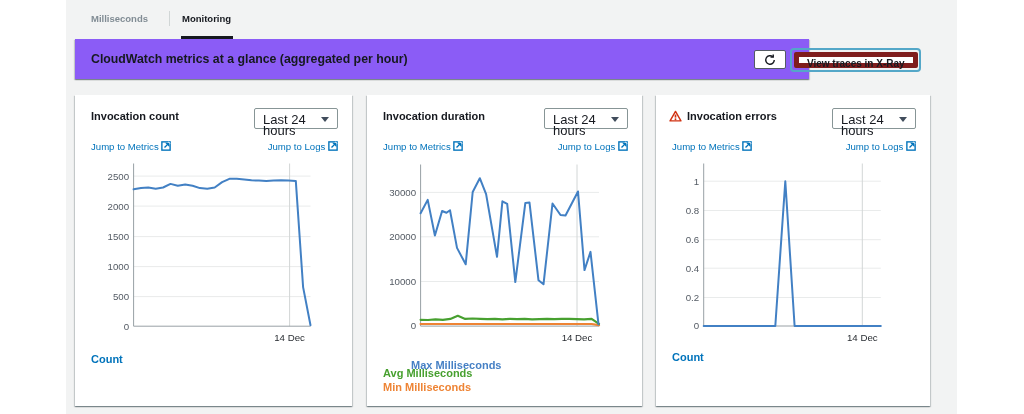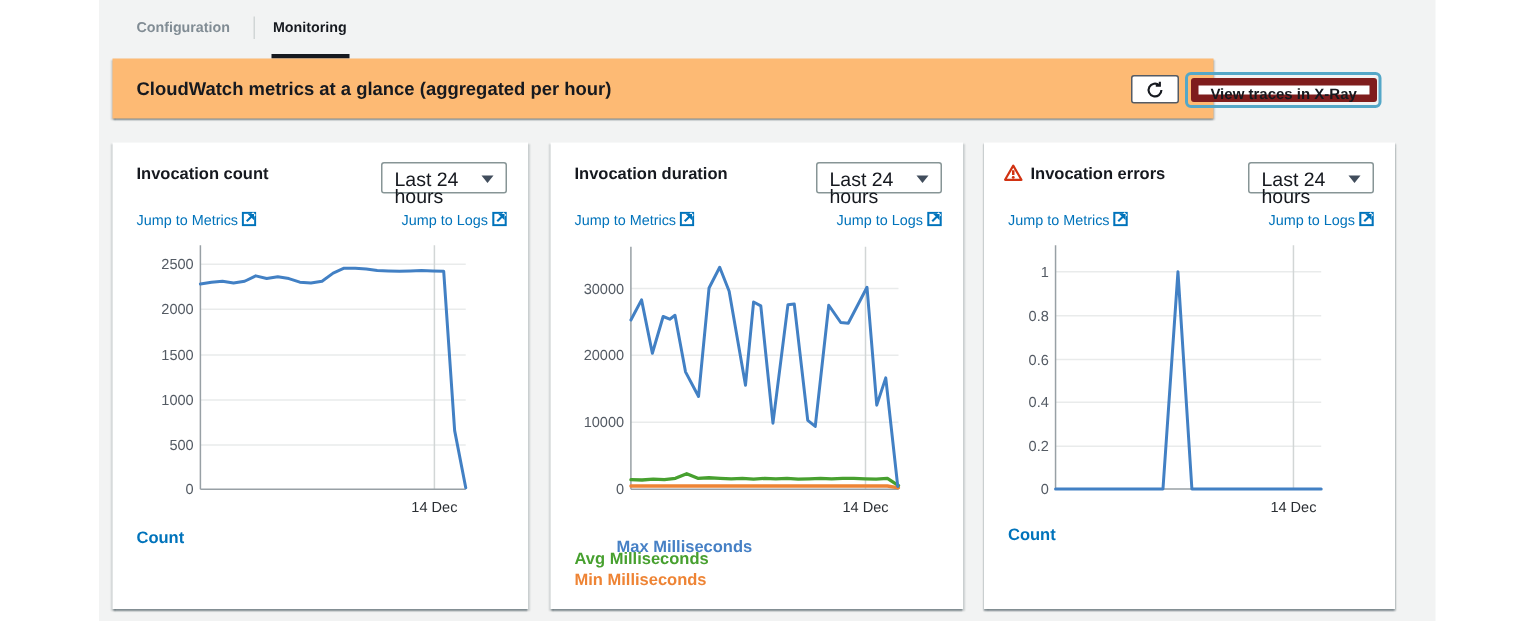--- a/index.html
+++ b/index.html
@@ -1,20 +1,20 @@
 <!DOCTYPE html>
 <html><head><meta charset="utf-8"><title>Monitoring</title><style>
 * { margin:0; padding:0; box-sizing:border-box; }
 html,body { width:1024px; height:414px; background:#fff; font-family:"Liberation Sans", sans-serif; overflow:hidden; position:relative; }
 .abs { position:absolute; }
 .gray { position:absolute; left:66px; top:0; width:891px; height:414px; background:#f2f3f3; }
 .tab { position:absolute; top:14px; font-weight:bold; font-size:9.5px; line-height:10px; }
 .tabdiv { position:absolute; left:169px; top:11px; width:1px; height:15px; background:#d1d6d6; }
 .tabline { position:absolute; left:181px; top:36px; width:51.5px; height:3px; background:#16191f; }
-.hdr { position:absolute; left:75px; top:39px; width:734px; height:40px; background:#fdba74;
+.hdr { position:absolute; left:75px; top:39px; width:734px; height:40px; background:#8b5cf6;
   box-shadow:0 1px 1px 0 rgba(0,28,36,.3), 1px 1px 1px 0 rgba(0,28,36,.15), -1px 1px 1px 0 rgba(0,28,36,.15); }
 .hdrtitle { position:absolute; left:16px; top:14px; font-weight:bold; font-size:12.3px; line-height:13px; color:#16191f; }
 .rbtn { position:absolute; left:679px; top:11px; width:32px; height:18.5px; background:#fff; border:1px solid #545b64; border-radius:2px; text-align:center; }
 .rbtn svg { margin-top:2.5px; }
 .xring { position:absolute; left:715px; top:8.5px; width:131px; height:24px; border:2px solid #54a7c8; border-radius:4px; }
 .xbtn { position:absolute; left:2px; top:2px; width:123.5px; height:16px; background:#fff; border:5px solid #7f1d1d; border-radius:2px;
   font-weight:bold; font-size:10px; line-height:14.5px; text-align:center; color:#16191f; }
 .card { position:absolute; top:95px; height:311px; background:#fff;
   box-shadow:0 1px 1px 0 rgba(0,28,36,.3), 1px 1px 1px 0 rgba(0,28,36,.15), -1px 1px 1px 0 rgba(0,28,36,.15); }
 .ctitle { position:absolute; top:15.5px; font-weight:bold; font-size:11px; line-height:11px; color:#16191f; }
@@ -23,21 +23,21 @@
 .caret { position:absolute; right:8px; top:8px; width:0; height:0; border-left:4px solid transparent; border-right:4px solid transparent; border-top:5px solid #414d5c; }
 .lrow a { color:#0073bb; text-decoration:none; font-size:9.6px; line-height:11px; font-weight:normal; }
 .llink { position:absolute; left:16px; top:46px; }
 .rlink { position:absolute; right:14px; top:46px; }
 .ext { vertical-align:-1px; margin-left:0; }
 .chart { position:absolute; left:0; top:1px; }
 .leg { position:absolute; left:16px; font-weight:bold; font-size:11px; line-height:11px; }
 </style></head>
 <body>
 <div class="gray"></div>
-<div class="tab" style="left:91px;color:#818c94;">Configuration</div>
+<div class="tab" style="left:91px;color:#818c94;">Milliseconds</div>
 <div class="tabdiv"></div>
 <div class="tab" style="left:182px;color:#16191f;">Monitoring</div>
 <div class="tabline"></div>
 
 <div class="hdr">
   <div class="hdrtitle">CloudWatch metrics at a glance (aggregated per hour)</div>
   <div class="rbtn"><svg width="12" height="12" viewBox="0 0 16 16">
         <path d="M13.7 8a5.7 5.7 0 1 1-1.9-4.25" fill="none" stroke="#16191f" stroke-width="1.9"></path>
         <path d="M12.3 0.6v3.6H8.7" fill="none" stroke="#16191f" stroke-width="1.9"></path>
       </svg></div>

